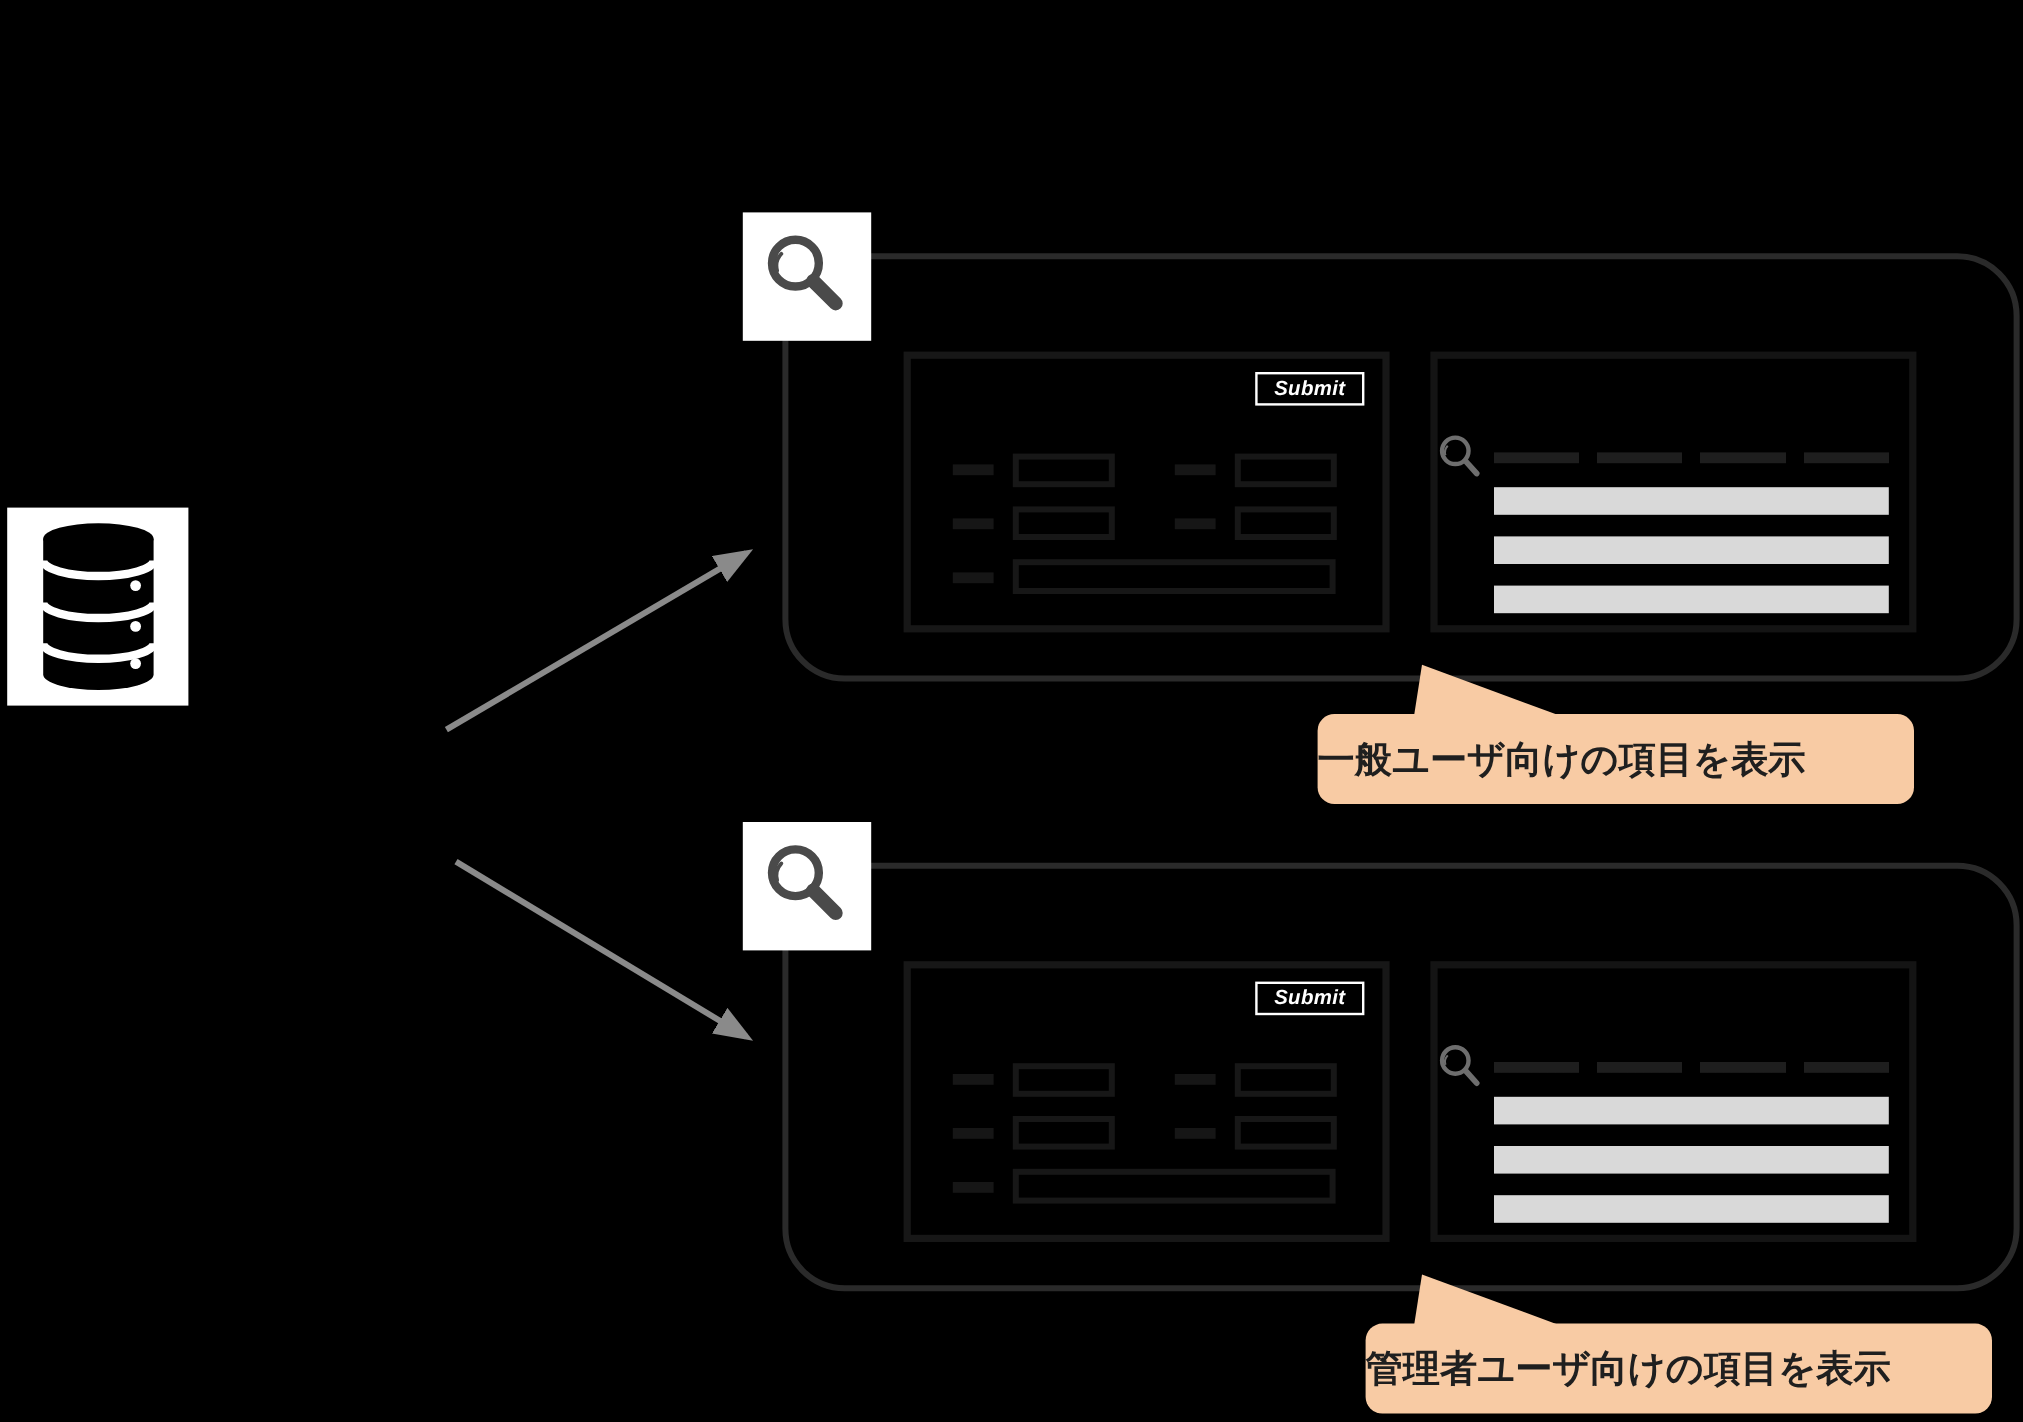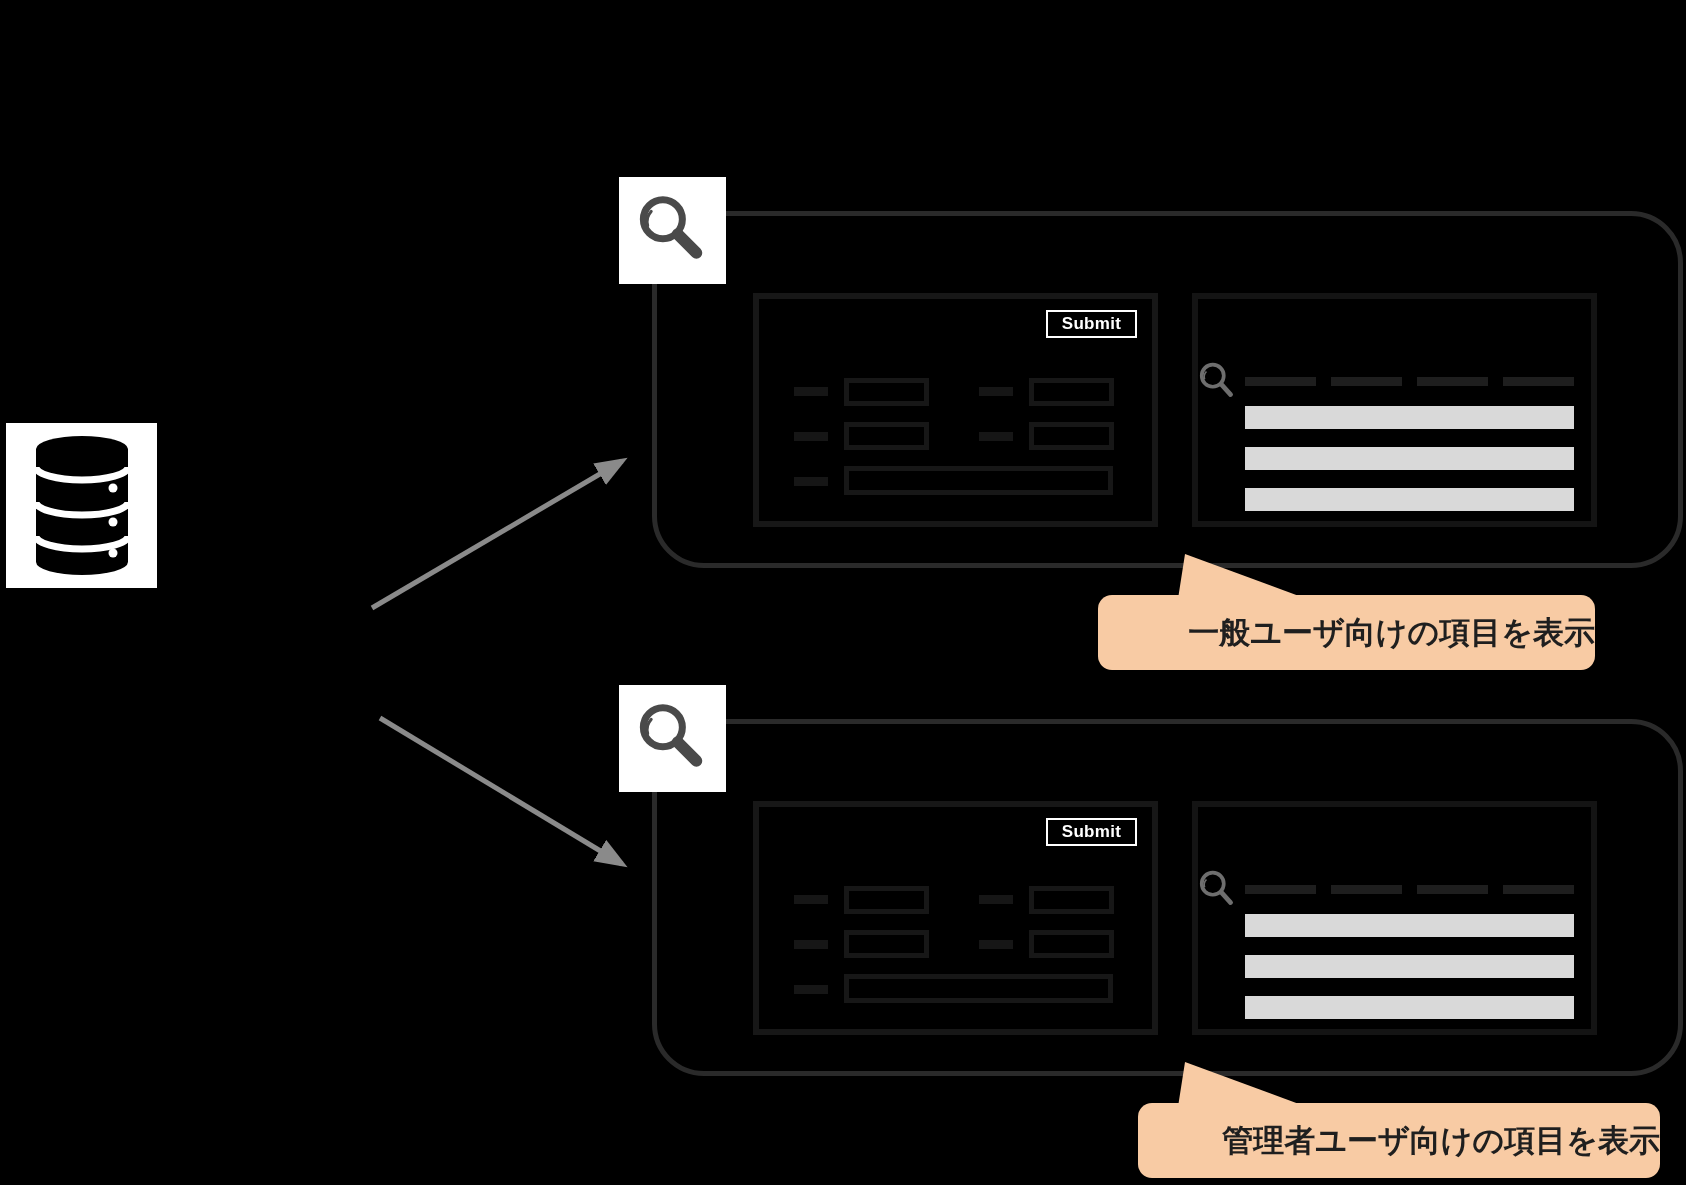--- a/index.html
+++ b/index.html
@@ -23,21 +23,21 @@
                 border:5px solid #2a2a2a;border-radius:52px;box-sizing:border-box;background:#000;}
   .search-tile{position:absolute;left:619px;top:177px;width:107px;height:107px;background:#fff;
                display:flex;align-items:center;justify-content:center;}
   .search-tile svg{width:78px;height:78px;}
 
   .form-panel{position:absolute;left:753px;top:293px;width:405px;height:234px;
               border:6px solid #171717;box-sizing:border-box;background:#000;}
   .submit-btn{position:absolute;left:1046px;top:310px;width:91px;height:28px;
               border:2px solid #fff;box-sizing:border-box;background:#000;color:#fff;
               font-size:17px;font-weight:bold;display:flex;align-items:center;justify-content:center;
-              letter-spacing:.3px;}
+              letter-spacing:.3px;font-style:italic;}
   .fld-label{position:absolute;width:34px;height:9px;background:#161616;}
   .fld-input{position:absolute;width:85px;height:28px;border:5px solid #171717;
              box-sizing:border-box;background:#000;}
   .fld-input--wide{width:269px;height:29px;}
   .l1{left:794px;top:387px;} .l2{left:979px;top:387px;}
   .l3{left:794px;top:432px;} .l4{left:979px;top:432px;}
   .l5{left:794px;top:477px;}
   .i1{left:844px;top:378px;} .i2{left:1029px;top:378px;}
   .i3{left:844px;top:422px;} .i4{left:1029px;top:422px;}
   .i5{left:844px;top:466px;}
@@ -45,21 +45,21 @@
   .results-panel{position:absolute;left:1192px;top:293px;width:405px;height:234px;
                  border:6px solid #141414;box-sizing:border-box;background:#000;}
   .results-mag{position:absolute;left:1197px;top:361px;width:42px;height:42px;}
   .query-line{position:absolute;left:1245px;top:377px;width:330px;height:9px;
               background:repeating-linear-gradient(to right,#1e1e1e 0 71px,transparent 71px 86px);}
   .bar{position:absolute;left:1245px;width:329px;height:23px;background:#d9d9d9;}
   .b1{top:406px;} .b2{top:447px;} .b3{top:488px;}
 
   .callout-tail{position:absolute;left:1172px;top:553px;width:145px;height:46px;}
   .callout-bubble{position:absolute;left:1098px;top:595px;height:75px;background:#f8cba4;
-                  border-radius:14px;display:flex;align-items:center;justify-content:flex-end;
+                  border-radius:14px;display:flex;align-items:center;justify-content:flex-start;
                   color:#1f1f1f;font-weight:bold;font-size:31px;white-space:nowrap;}
   .flow--general .callout-bubble{width:497px;}
   .flow--admin .callout-bubble{width:522px;margin-left:40px;}
 </style>
 </head>
 <body>
 
 <div class="canvas">
 
   <div class="abs db-tile">

